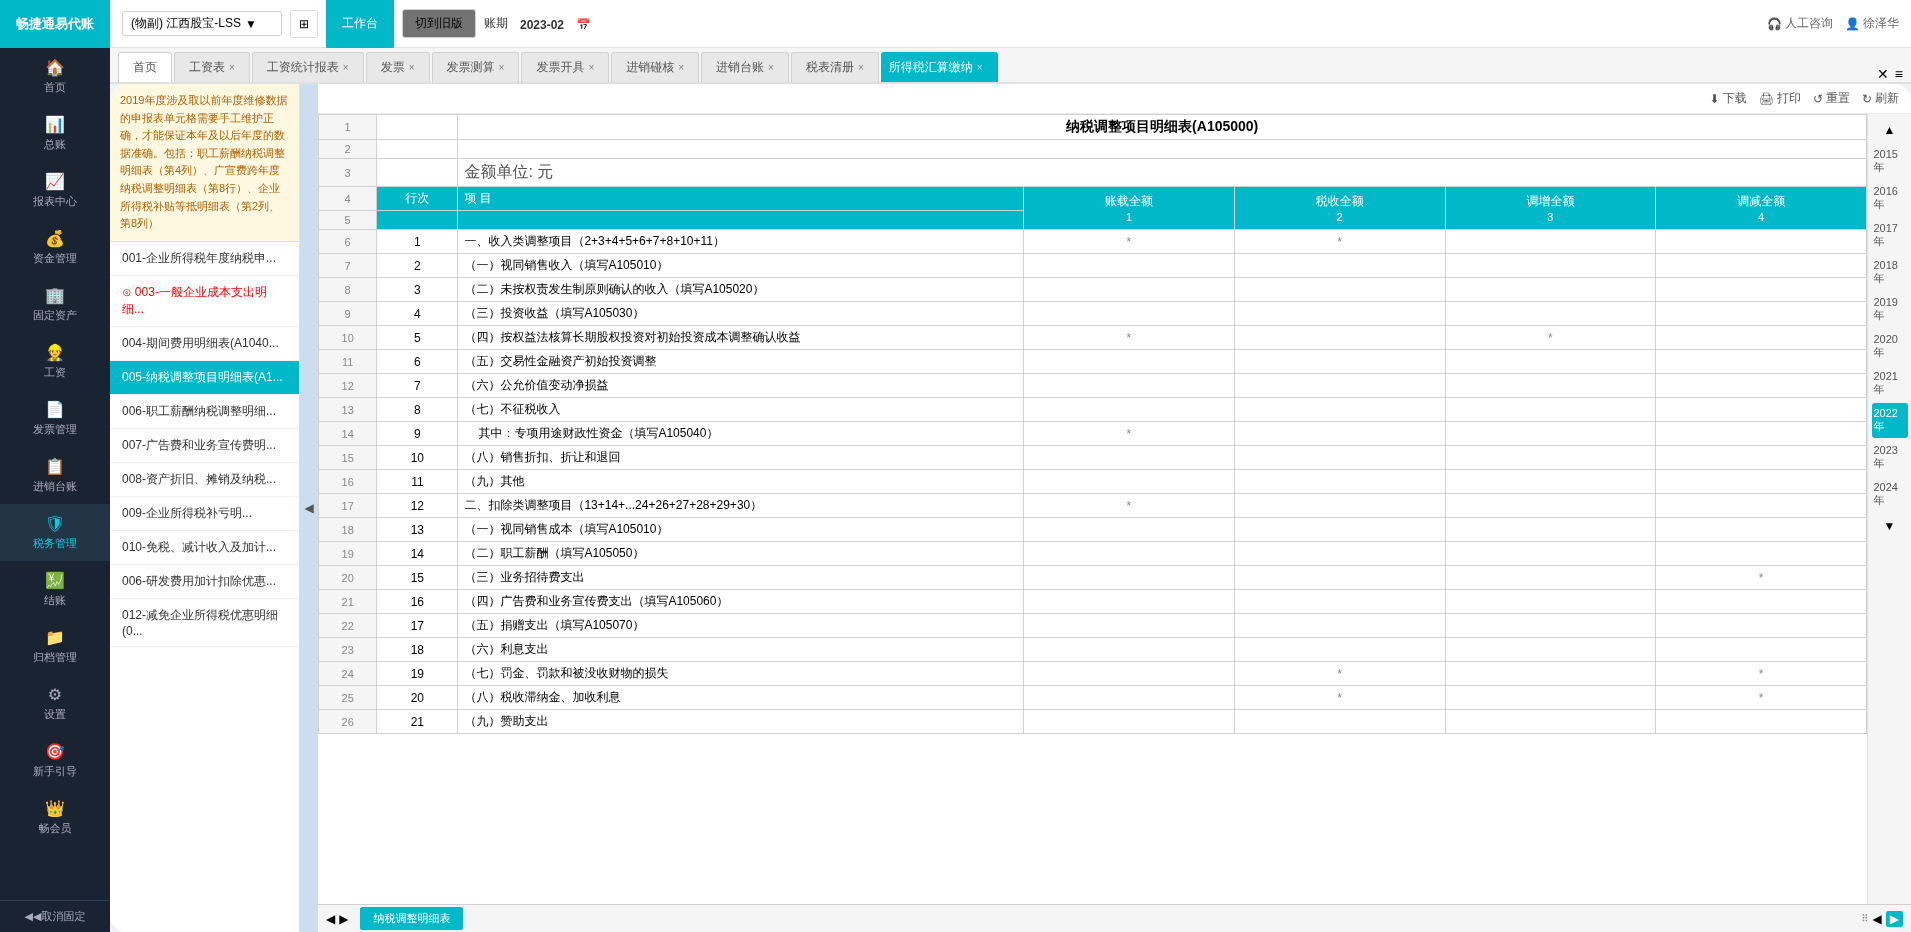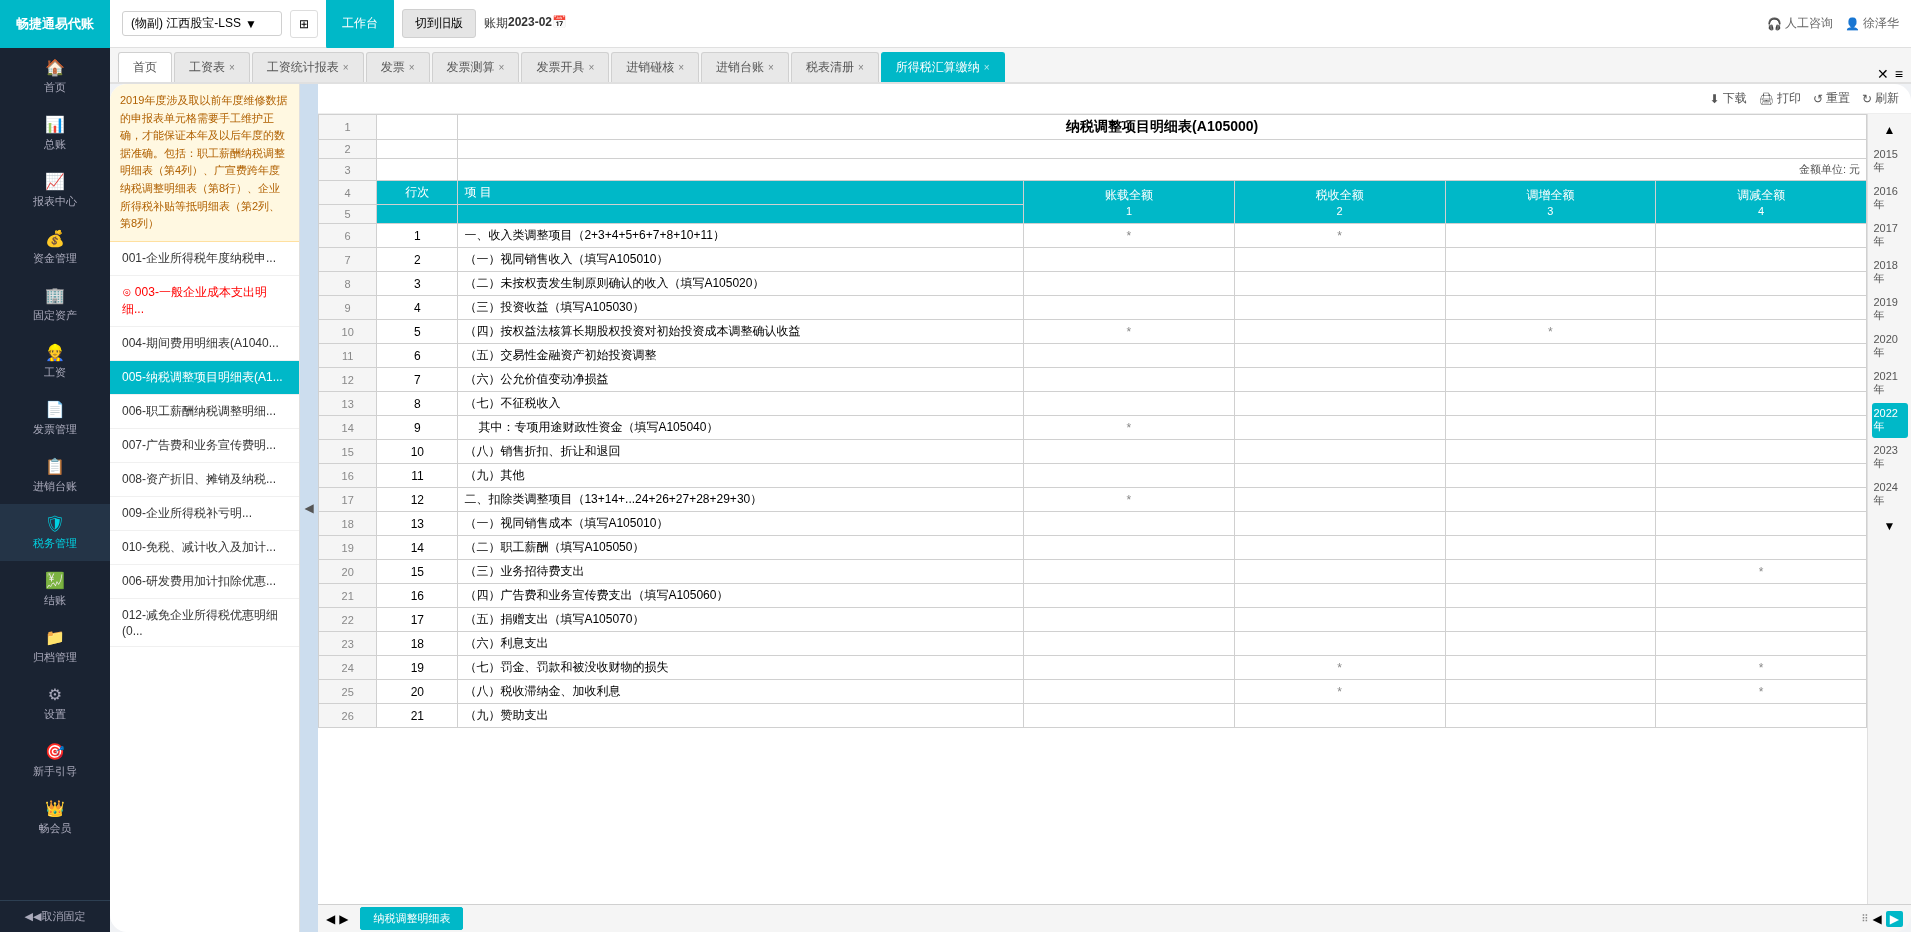--- a/index.html
+++ b/index.html
@@ -12,28 +12,28 @@
     .sidebar-item.active { background: #243447; color: #00d0e0; }
     .sidebar-item .icon { font-size: 16px; }
 
     
     .main { flex: 1; display: flex; flex-direction: column; overflow: hidden; }
 
     
     .topbar { height: 48px; background: #fff; display: flex; align-items: center; padding: 0 12px; border-bottom: 1px solid #e0e0e0; gap: 8px; flex-shrink: 0; }
     .company-select { display: flex; align-items: center; gap: 4px; border: 1px solid #d0d0d0; border-radius: 3px; padding: 3px 8px; cursor: pointer; font-size: 12px; min-width: 160px; }
     .workbench-btn { background: #00b8c8; color: #fff; border: none; padding: 17px 16px; border-radius: 3px; cursor: pointer; font-size: 12px; }
-    .back-btn { background: #e5e5e5; border: 1px solid #d0d0d0; padding: 5px 12px; border-radius: 3px; cursor: pointer; font-size: 12px; }
-    .period-info { display: flex; align-items: flex-start; gap: 0; font-size: 12px; color: #333; }
+    .back-btn { background: #737373; border: 1px solid #d0d0d0; padding: 5px 12px; border-radius: 3px; cursor: pointer; font-size: 12px; }
+    .period-info { display: flex; align-items: flex-end; gap: 12px; font-size: 12px; color: #333; }
     .topbar-right { margin-left: auto; display: flex; align-items: center; gap: 12px; font-size: 12px; color: #666; }
 
     
     .tabbar { height: 36px; background: #f5f5f5; display: flex; align-items: flex-end; padding: 0 8px; gap: 2px; border-bottom: 2px solid #e0e0e0; flex-shrink: 0; overflow: hidden; }
     .tab { padding: 6px 14px; background: #e8e8e8; border: 1px solid #d0d0d0; border-bottom: none; border-radius: 3px 3px 0 0; cursor: pointer; font-size: 12px; color: #555; white-space: nowrap; display: flex; align-items: center; gap: 4px; }
-    .tab.active { background: #00b8c8; color: #fff; border-color: #00b8c8; }
+    .tab.active { background: #00b8c8; color: #fff; border-color: #00b8c8; padding-left: 7px; }
     .tab .close { font-size: 10px; cursor: pointer; opacity: 0.7; }
     .tab.home { background: #fff; }
 
     
     .content { flex: 1; display: flex; overflow: hidden; border-radius: 17px; }
 
     
     .left-panel { width: 190px; background: #fff; border-right: 1px solid #e0e0e0; display: flex; flex-direction: column; flex-shrink: 0; overflow-y: auto; }
     .notice-bar { background: #fff8e1; padding: 8px 10px; font-size: 11px; color: #b06000; line-height: 1.6; border-bottom: 1px solid #ffe0a0; }
 
@@ -277,21 +277,21 @@
 
               <tr>
                 <td class="row-num">2</td>
                 <td class="col-a"></td>
                 <td colspan="5"></td>
               </tr>
 
               <tr>
                 <td class="row-num">3</td>
                 <td class="col-a"></td>
-                <td colspan="5" style="text-align:right; font-size:11px; color:#555;">金额单位: 元</td>
+                <td colspan="5" style="font-size:16px; color:#555;">金额单位: 元</td>
               </tr>
 
               <tr>
                 <td class="row-num">4</td>
                 <td class="header-cyan col-a">行次</td>
                 <td class="header-cyan col-b">项 目</td>
                 <td class="header-cyan" rowspan="2" style="text-align:center; vertical-align:middle;">账载全额<br><span style="font-size:11px;">1</span></td>
                 <td class="header-cyan" rowspan="2" style="text-align:center; vertical-align:middle;">税收全额<br><span style="font-size:11px;">2</span></td>
                 <td class="header-cyan" rowspan="2" style="text-align:center; vertical-align:middle;">调增全额<br><span style="font-size:11px;">3</span></td>
                 <td class="header-cyan" rowspan="2" style="text-align:center; vertical-align:middle;">调减全额<br><span style="font-size:11px;">4</span></td>

